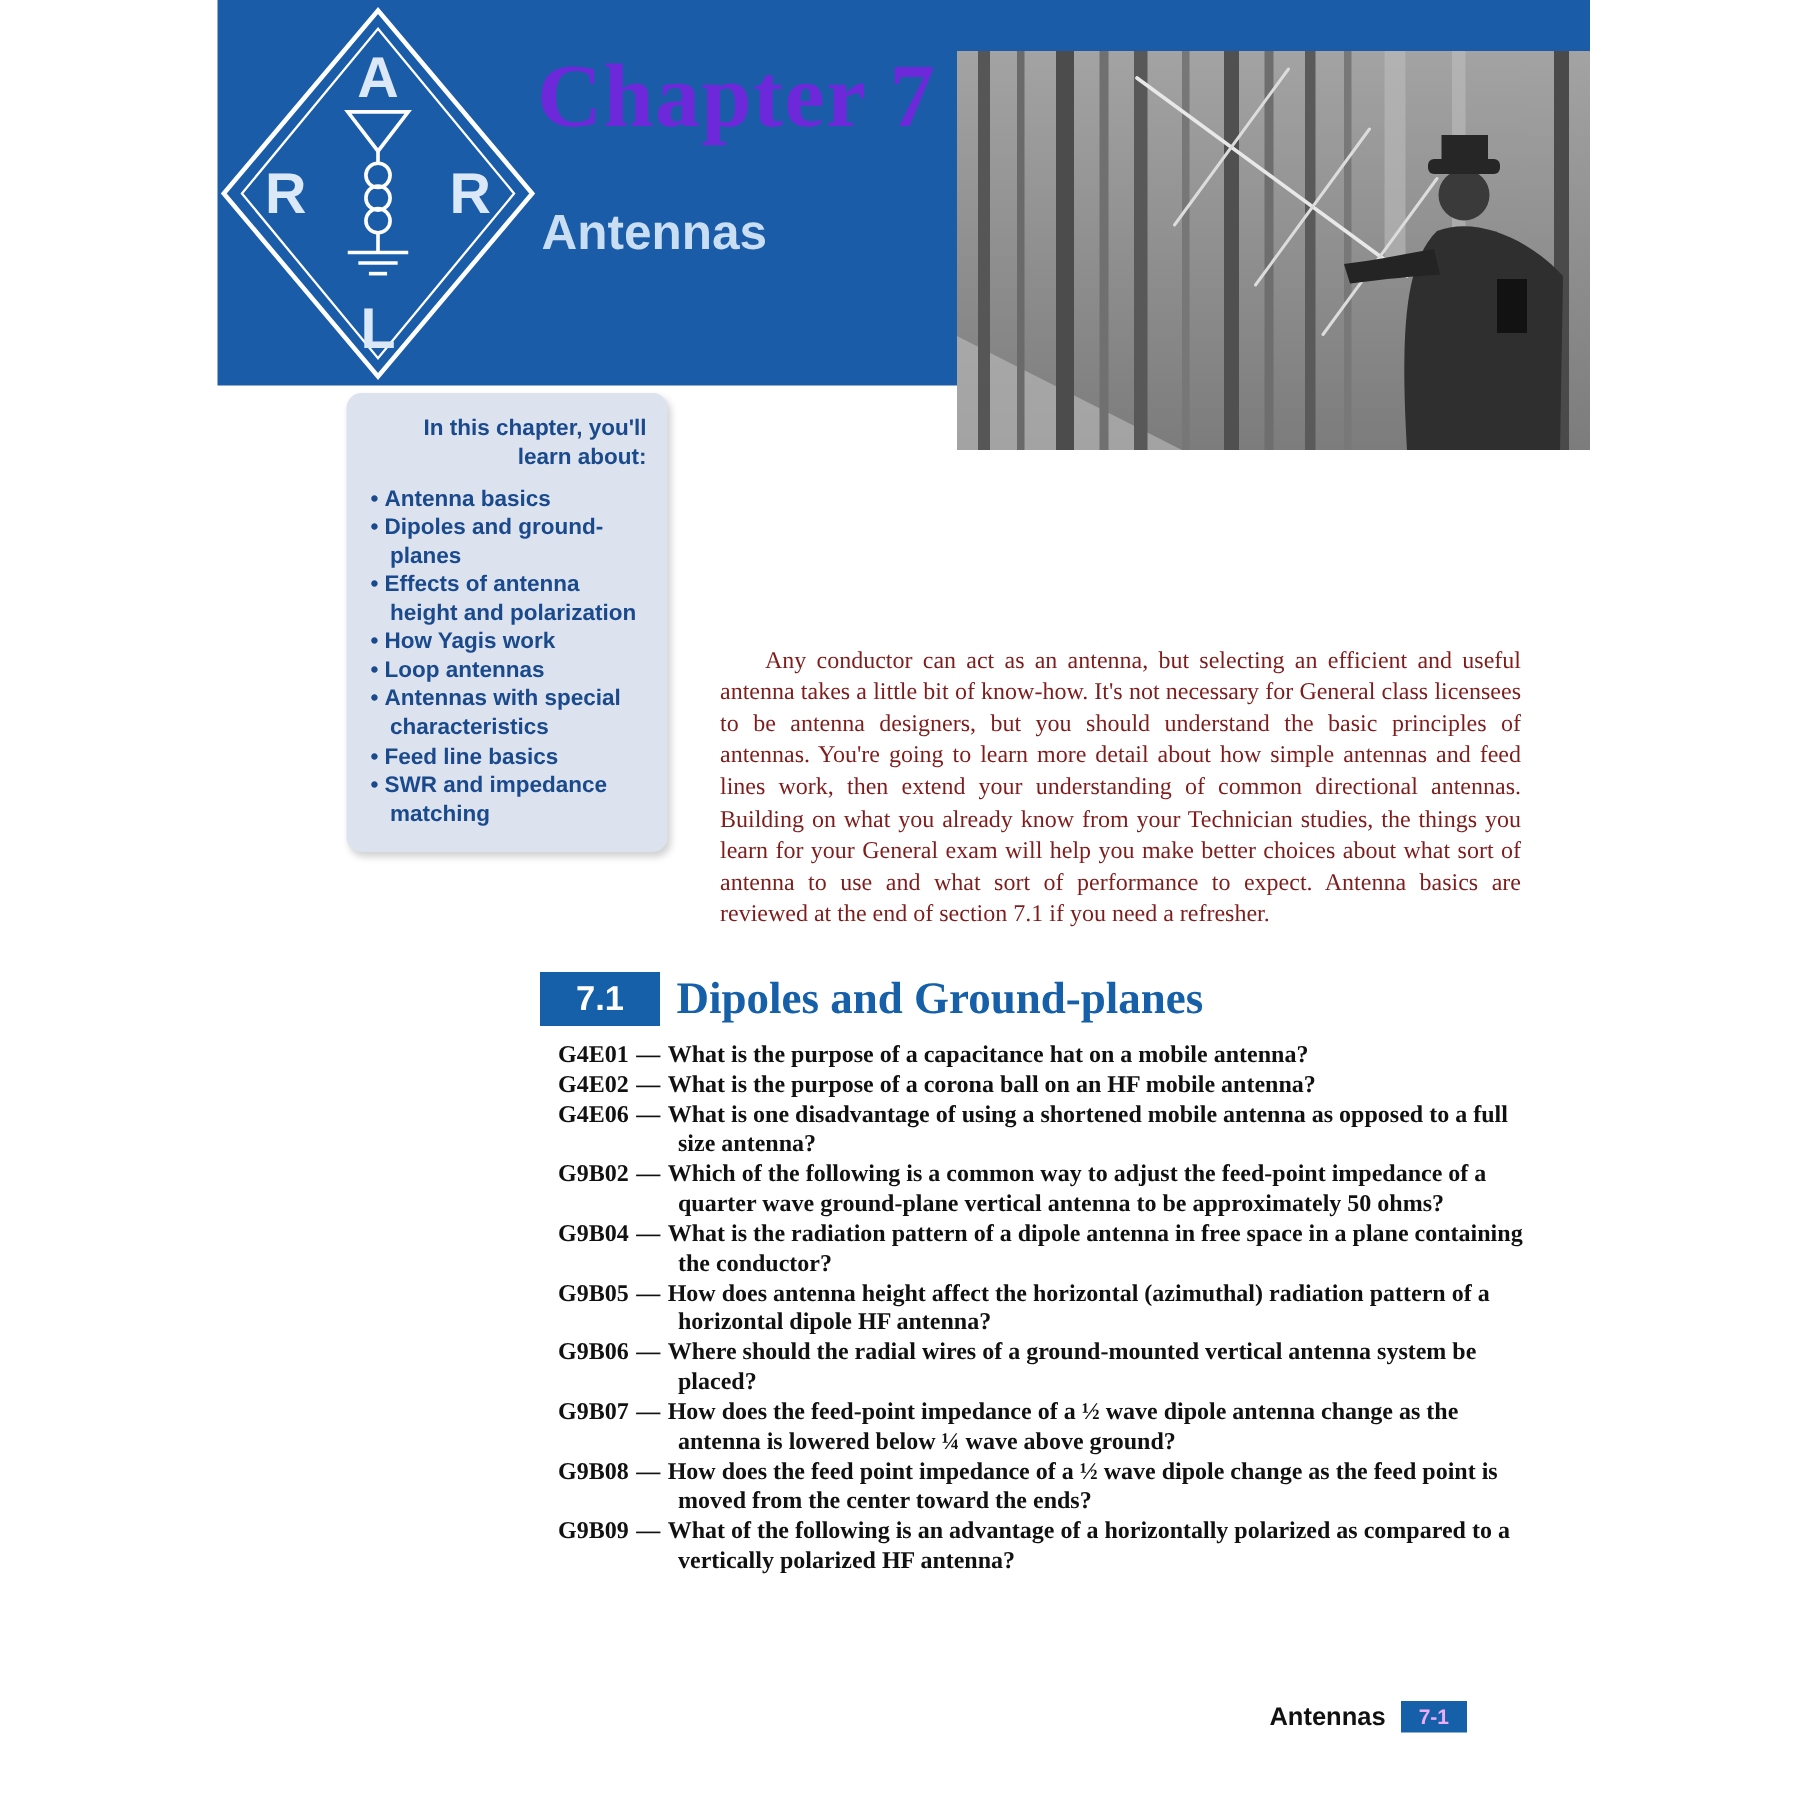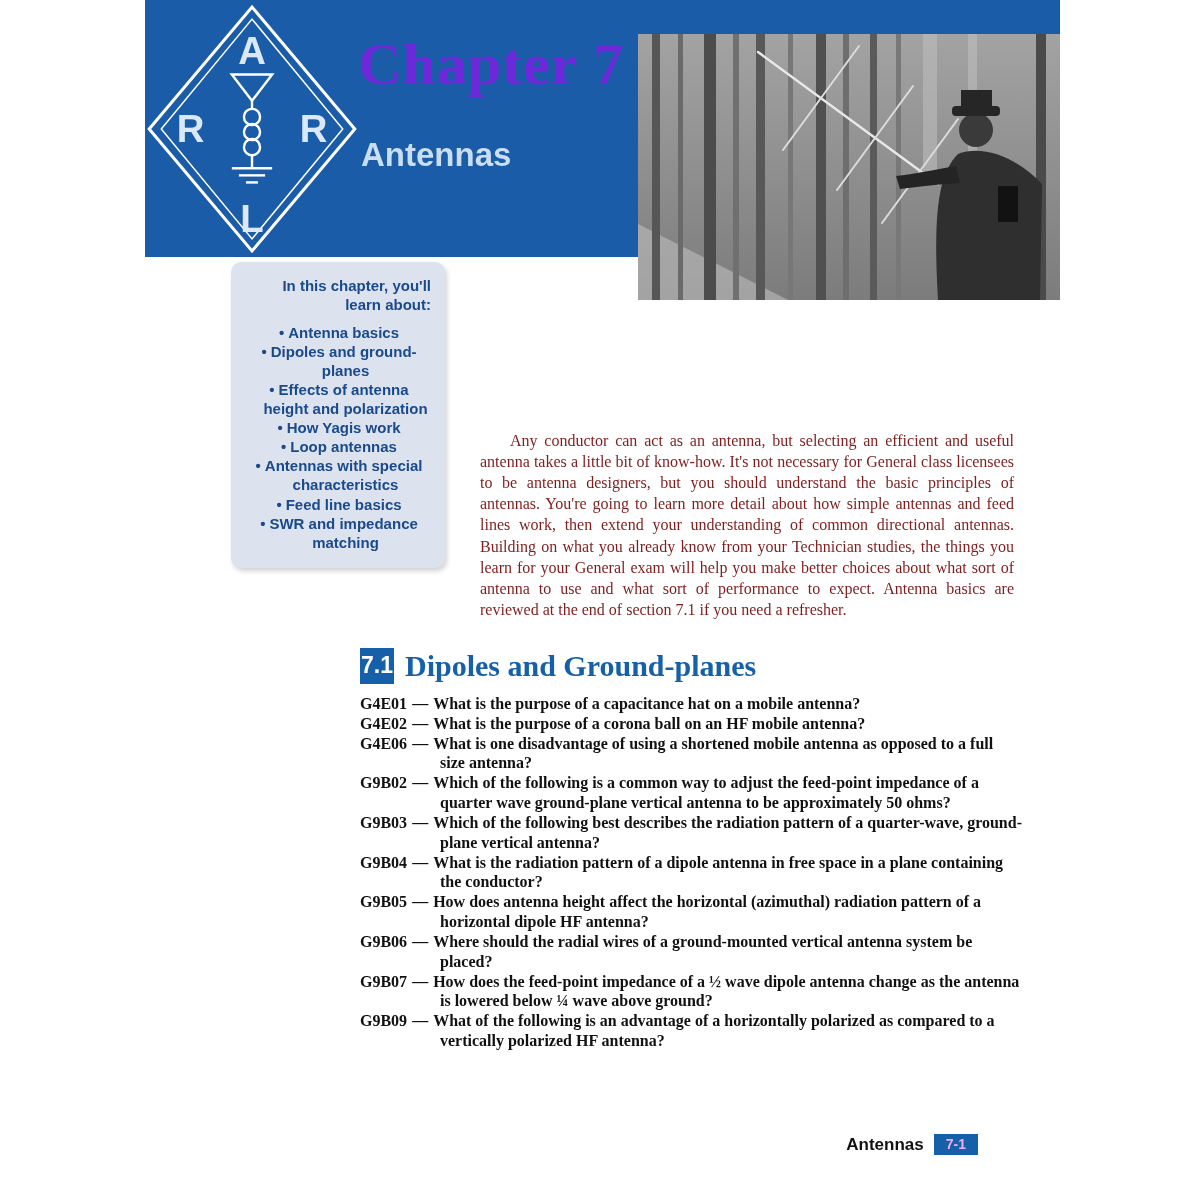--- a/index.html
+++ b/index.html
@@ -18,37 +18,37 @@
   .chapter-title { position:absolute; left:361px; top:136px;
           font-weight:bold; font-size:33px; color:var(--subtitle-color,#c9def2); }
 
   .photo { position:absolute; left:638px; top:34px; width:422px; height:266px; }
 
   .sidebar { position:absolute; left:231px; top:262px; width:214px;
           background:var(--sidebar-bg,#dce2ee); border-radius:10px;
           padding:14px 14px 16px 16px; box-shadow:2px 3px 5px rgba(0,0,0,0.18);
           color:var(--sidebar-text,#1a4a8c); font-weight:bold; font-size:15px; line-height:1.27; }
   .sb-title { text-align:right; margin-bottom:9px; }
-  .sb-item { padding-left:13px; text-indent:-13px;text-align:center; }
+  .sb-item { padding-left:13px; text-indent:-13px; }
   .bullet { margin-right:4px; }
 
   .intro { position:absolute; left:480px; top:430px; width:534px;
           font-family:"Liberation Serif",serif; font-size:16px; line-height:1.32;
           text-align:justify; text-indent:30px; color:#7f1d1d; }
 
   .section-head { position:absolute; left:360px; top:648px; display:flex; align-items:center; gap:11px; }
   .sec-num { background:var(--accent-blue,#1560a8); color:#ffffff; font-weight:bold;
-          font-size:23px; padding:4px 1px 5px; }
+          font-size:23px; padding:4px 24px 5px; }
   .sec-title { color:var(--accent-blue,#1560a8); font-family:"Liberation Serif",serif;
           font-weight:bold; font-size:30px; }
 
   .questions { position:absolute; left:360px; top:694px; width:662px;
           font-family:"Liberation Serif",serif; font-weight:bold; font-size:16px;
           line-height:1.24; color:#111111; }
-  .question { padding-left:80px; text-indent:-80px; }
+  .question { padding-left:80px; text-indent:-80px;margin-left:12px; }
   .qsep { margin:0 5px; }
 
   .footer { position:absolute; top:1134px; left:560px; width:418px;
           display:flex; justify-content:flex-end; align-items:center; gap:10px; }
   .footer-label { font-weight:bold; font-size:17px; color:#111111; }
   .footer-page { background:var(--accent-blue,#1560a8); color:#f0abfc; font-weight:bold;
           font-size:14px; padding:2px 12px 3px; }
 </style>
 </head>
 <body>
@@ -154,30 +154,30 @@
   <div class="questions">
 
       <div class="question"><span class="qcode">G4E01</span><span class="qsep">—</span><span class="qtext">What is the purpose of a capacitance hat on a mobile antenna?</span></div>
 
       <div class="question"><span class="qcode">G4E02</span><span class="qsep">—</span><span class="qtext">What is the purpose of a corona ball on an HF mobile antenna?</span></div>
 
       <div class="question"><span class="qcode">G4E06</span><span class="qsep">—</span><span class="qtext">What is one disadvantage of using a shortened mobile antenna as opposed to a full size antenna?</span></div>
 
       <div class="question"><span class="qcode">G9B02</span><span class="qsep">—</span><span class="qtext">Which of the following is a common way to adjust the feed-point impedance of a quarter wave ground-plane vertical antenna to be approximately 50 ohms?</span></div>
 
-      <div class="question"><span class="qcode">G9B03</span><span class="qsep">—</span><span class="qtext">Which of the following best describes the radiation pattern of a quarter-wave, ground-plane vertical antenna?</span></div>
 
       <div class="question"><span class="qcode">G9B04</span><span class="qsep">—</span><span class="qtext">What is the radiation pattern of a dipole antenna in free space in a plane containing the conductor?</span></div>
 
       <div class="question"><span class="qcode">G9B05</span><span class="qsep">—</span><span class="qtext">How does antenna height affect the horizontal (azimuthal) radiation pattern of a horizontal dipole HF antenna?</span></div>
 
       <div class="question"><span class="qcode">G9B06</span><span class="qsep">—</span><span class="qtext">Where should the radial wires of a ground-mounted vertical antenna system be placed?</span></div>
 
       <div class="question"><span class="qcode">G9B07</span><span class="qsep">—</span><span class="qtext">How does the feed-point impedance of a ½ wave dipole antenna change as the antenna is lowered below ¼ wave above ground?</span></div>
 
+      <div class="question"><span class="qcode">G9B08</span><span class="qsep">—</span><span class="qtext">How does the feed point impedance of a ½ wave dipole change as the feed point is moved from the center toward the ends?</span></div>
 
       <div class="question"><span class="qcode">G9B09</span><span class="qsep">—</span><span class="qtext">What of the following is an advantage of a horizontally polarized as compared to a vertically polarized HF antenna?</span></div>
     </div>
 
   <div class="footer">
     <span class="footer-label">Antennas</span>
     <span class="footer-page">7-1</span>
   </div>
 
 </div>

